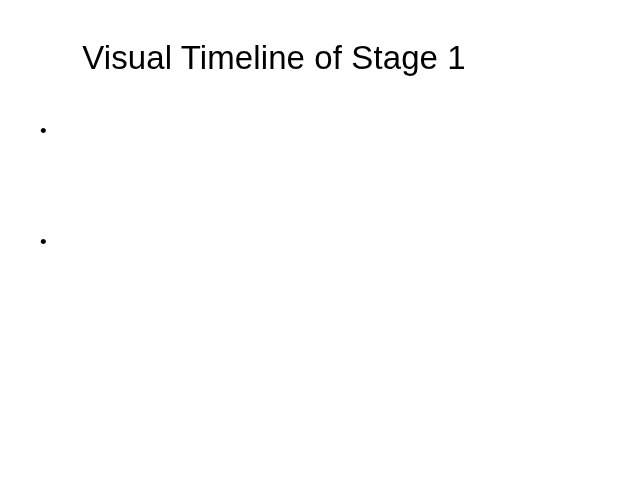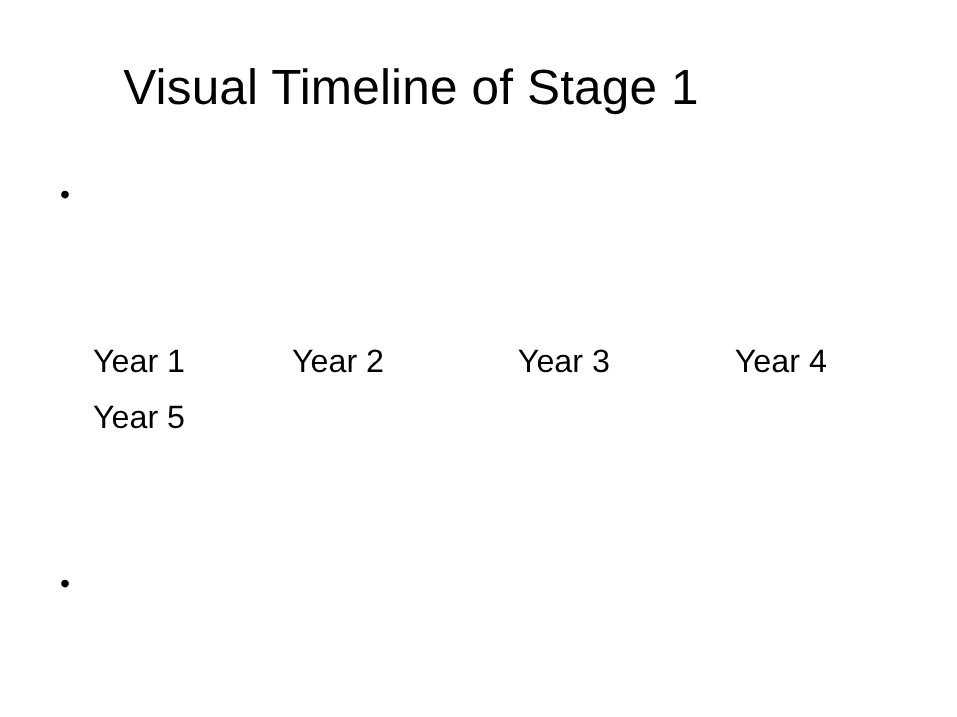--- a/index.html
+++ b/index.html
@@ -73,21 +73,20 @@
 <body>
 
 <div class="slide">
 
   <div class="slide-title">Visual Timeline of Stage 1</div>
 
   <div class="body-area">
 
     <div class="bullet-row">
       <span class="bullet-marker">•</span>
-      <span class="bullet-text">Year 1            Year 2               Year 3              Year 4             Year 5</span>
     </div>
 
     <div class="bullet-row timeline-row">
       <span class="bullet-marker">•</span>
       
     </div>
 
   </div>
 </div>
 

